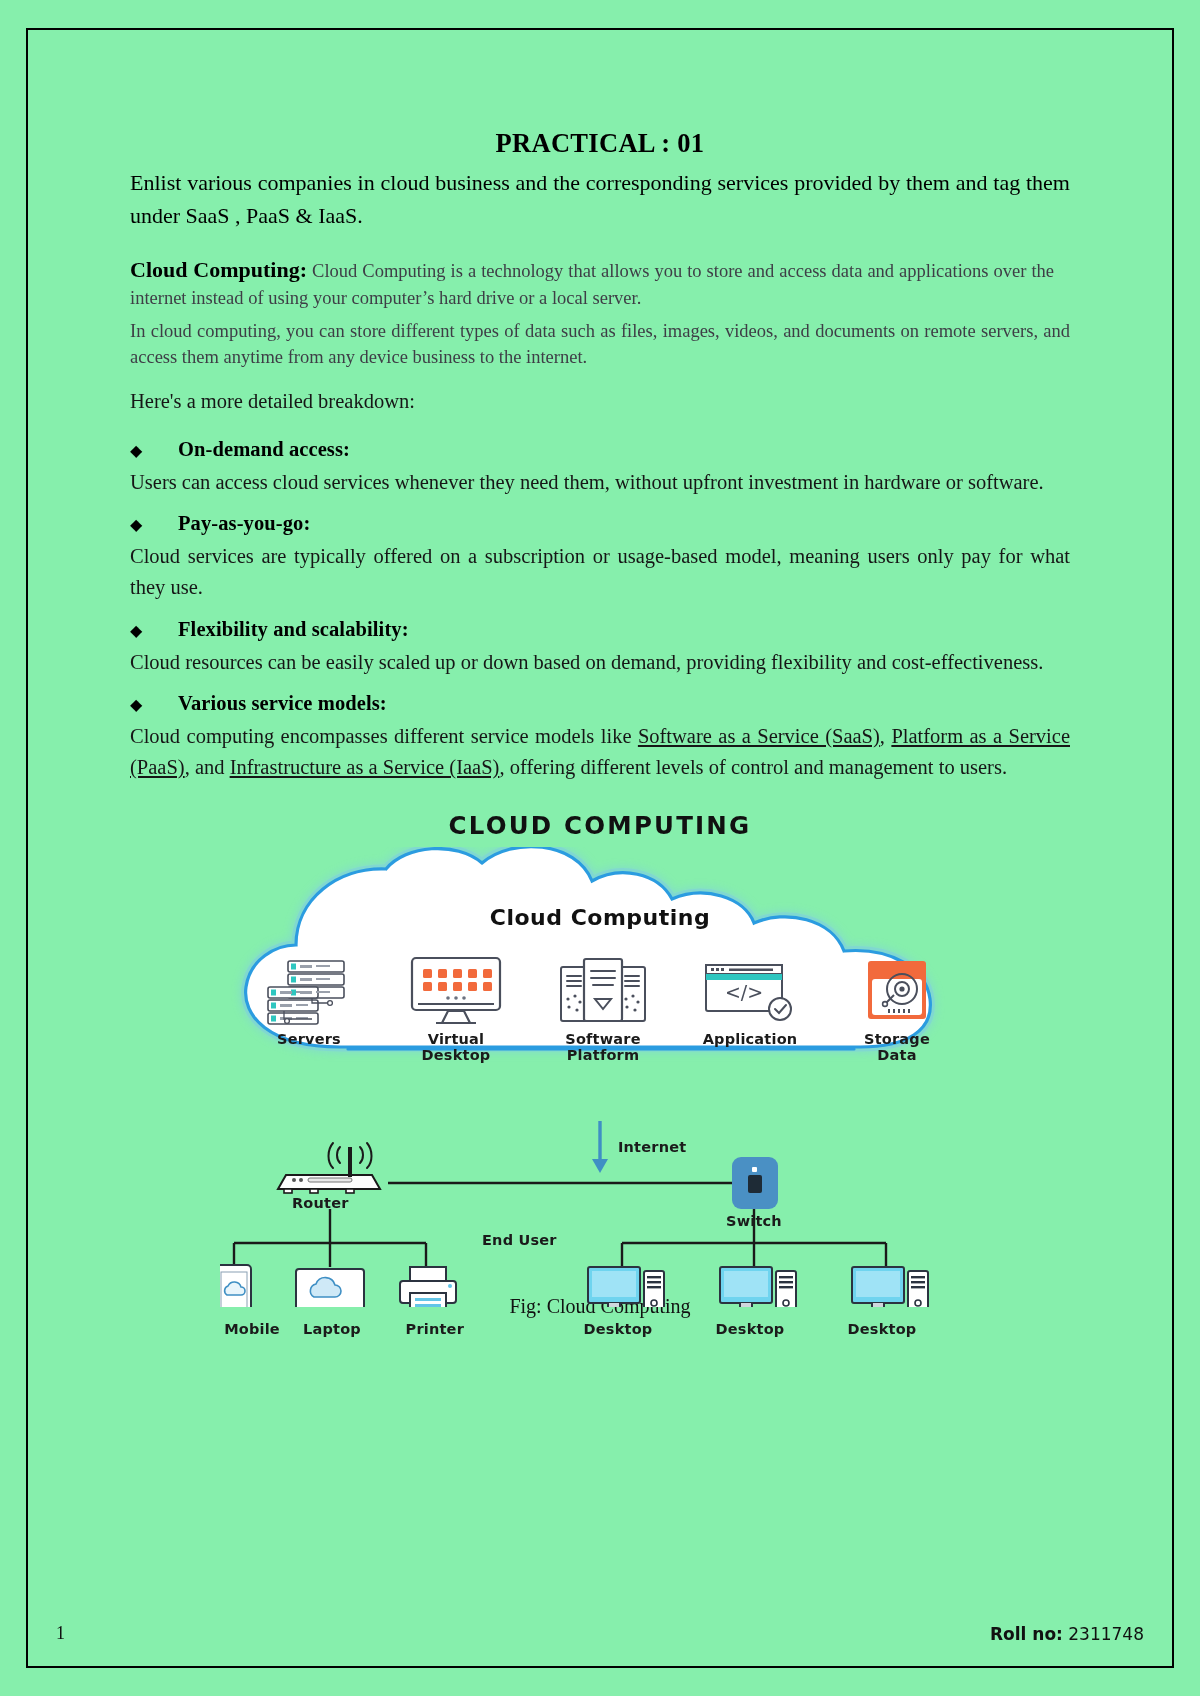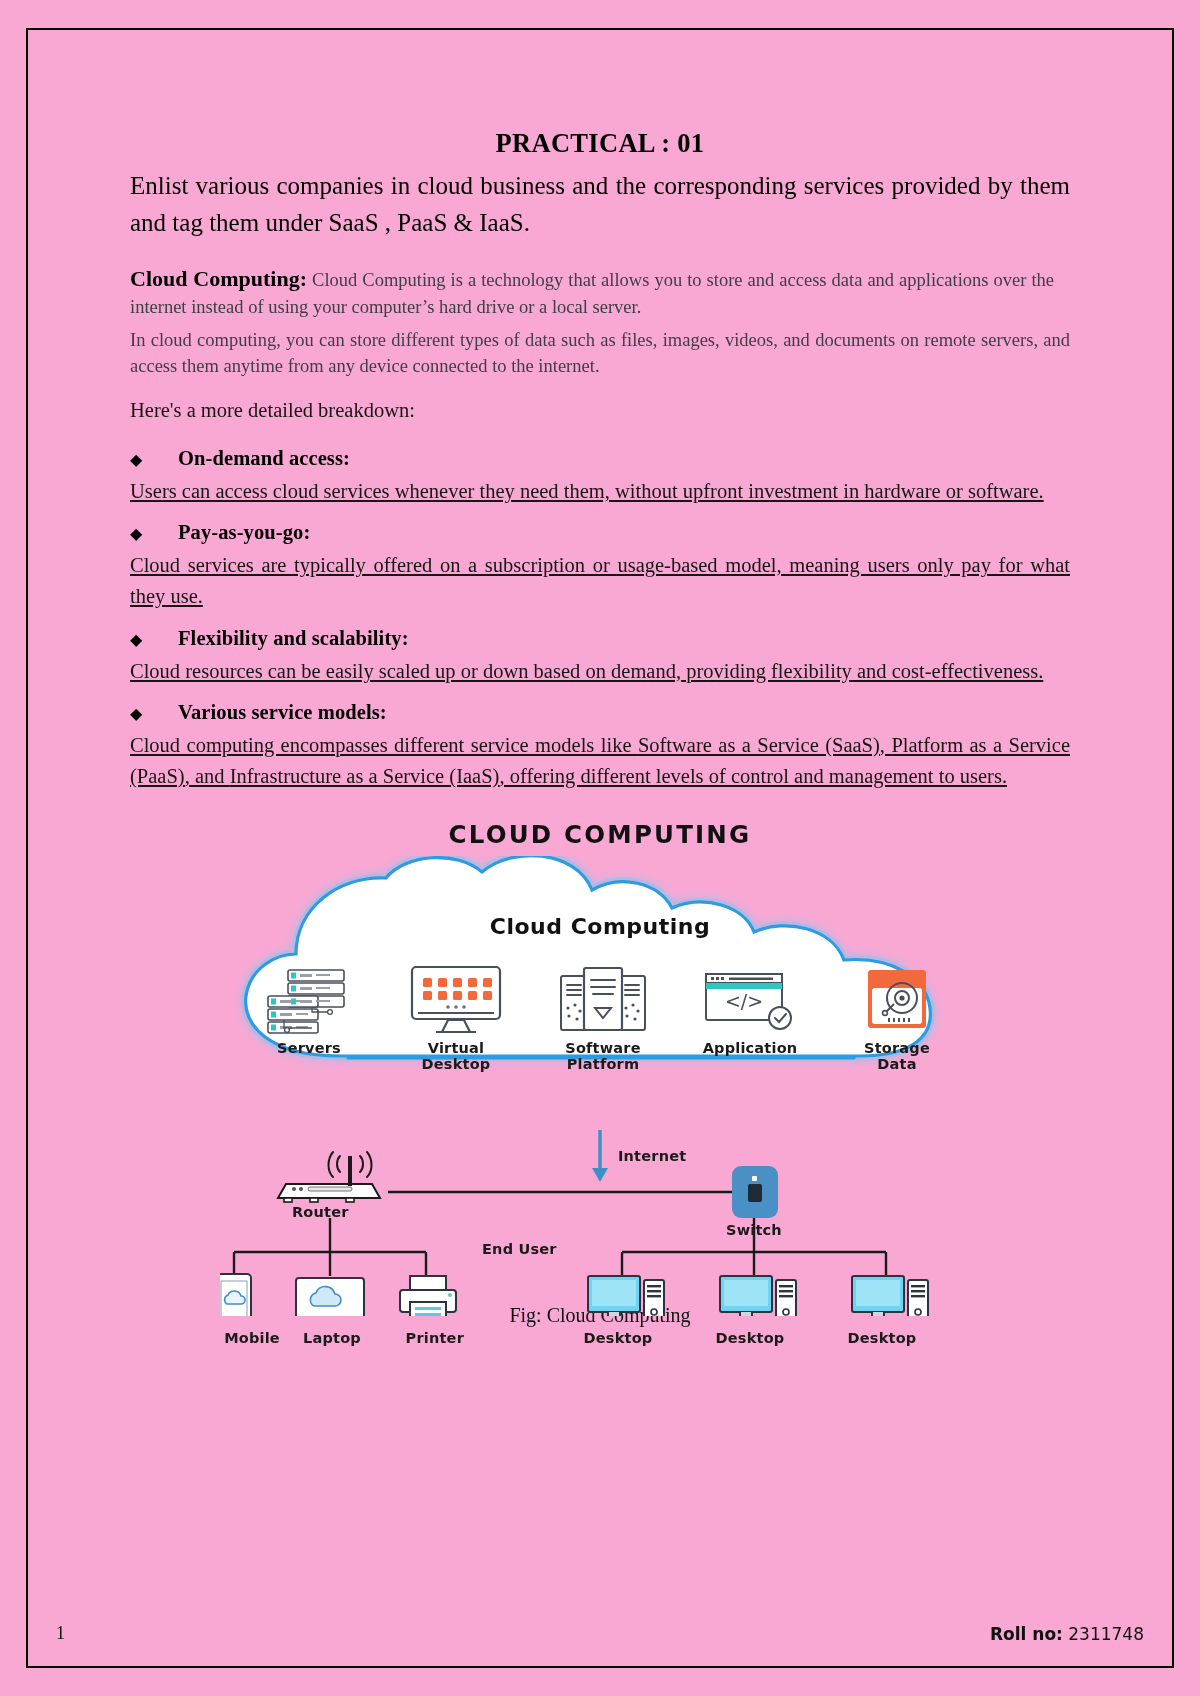--- a/index.html
+++ b/index.html
@@ -1,34 +1,34 @@
 <!DOCTYPE html>
 <html><head>
 <meta charset="utf-8">
 <style>
   html,body{margin:0;padding:0;background:#ffffff;}
   body{width:1200px;height:1696px;font-family:"Liberation Serif",serif;}
-  .page{position:relative;width:1200px;height:1696px;box-sizing:border-box;padding:28px 30px;background:#f9a8d4;}
+  .page{position:relative;width:1200px;height:1696px;box-sizing:border-box;padding:28px 30px;background:#86efac;}
   .frame{position:absolute;left:26px;top:28px;right:26px;bottom:28px;border:2.5px solid #000;box-sizing:border-box;}
   .content{position:relative;margin:0 auto;width:940px;padding-top:100px;}
 
   .prac-title{text-align:center;font-size:26.5px;font-weight:bold;letter-spacing:.3px;margin:0 0 8px 0;font-family:"Liberation Serif",serif;}
-  .subtitle{font-size:25px;line-height:1.48;text-align:justify;text-justify:inter-word;margin:0 0 22px 0;font-family:"Liberation Serif",serif;}
+  .subtitle{font-size:22px;line-height:1.48;text-align:justify;text-justify:inter-word;margin:0 0 22px 0;font-family:"Liberation Serif",serif;}
 
   .cc-block{margin:0 16px 6px 0;font-size:18.5px;line-height:1.42;color:#3e3e46;text-align:justify;}
   .cc-block b{font-size:22px;color:#000;font-weight:bold;}
   .cc-block2{margin:0 0 20px 0;font-size:18.5px;line-height:1.42;color:#3e3e46;text-align:justify;}
 
   .lead{font-size:20.5px;margin:0 0 25px 0;color:#161616;}
 
   .bullet-row{display:flex;align-items:baseline;margin:0 0 6px 0;}
   .diamond{font-size:16px;color:#000;width:48px;display:inline-block;}
   .bullet-label{font-size:20.5px;font-weight:bold;color:#000;letter-spacing:.1px;}
 
-  .para{font-size:20.5px;line-height:1.52;text-align:justify;margin:0 0 14px 0;color:#161616;text-decoration:underline;}
+  .para{font-size:20.5px;line-height:1.52;text-align:justify;margin:0 0 14px 0;color:#161616;}
   .para u{text-decoration:underline;}
 
   
   .figure{margin:28px 0 0 0;position:relative;height:470px;}
   .diagram{position:relative;width:760px;height:455px;margin:0 auto;}
   .dg-title{text-align:center;font-family:"DejaVu Sans",sans-serif;font-weight:bold;font-size:24.5px;letter-spacing:2.2px;line-height:1.22;color:#111;}
   .cloud-wrap{position:relative;height:270px;margin-top:6px;}
   .cloud-svg{position:absolute;left:0;top:0;}
   .cloud-label{position:absolute;left:0;right:0;top:58px;text-align:center;font-family:"DejaVu Sans",sans-serif;font-weight:bold;font-size:22px;letter-spacing:.5px;color:#111;}
   .svc-row{position:absolute;left:24px;right:18px;top:108px;display:flex;justify-content:space-between;align-items:flex-start;}
@@ -53,21 +53,21 @@
 <div class="page">
   <div class="frame"></div>
 
   <div class="content">
 
     <div class="prac-title">PRACTICAL : 01</div>
 
     <div class="subtitle">Enlist various companies in cloud business and the corresponding services provided by them and tag them under SaaS , PaaS &amp; IaaS.</div>
 
     <p class="cc-block"><b>Cloud Computing:</b><span> Cloud Computing is a technology that allows you to store and access data and applications over the internet instead of using your computer’s hard drive or a local server.</span></p>
-    <p class="cc-block2">In cloud computing, you can store different types of data such as files, images, videos, and documents on remote servers, and access them anytime from any device connected to the internet.</p>
+    <p class="cc-block2">In cloud computing, you can store different types of data such as files, images, videos, and documents on remote servers, and access them anytime from any device business to the internet.</p>
 
     <p class="lead">Here's a more detailed breakdown:</p>
 
     <div class="bullet-row">
       <span class="diamond">◆</span>
       <span class="bullet-label">On-demand access:</span>
     </div>
     <p class="para">Users can access cloud services whenever they need them, without upfront investment in hardware or software.</p>
 
     <div class="bullet-row">

